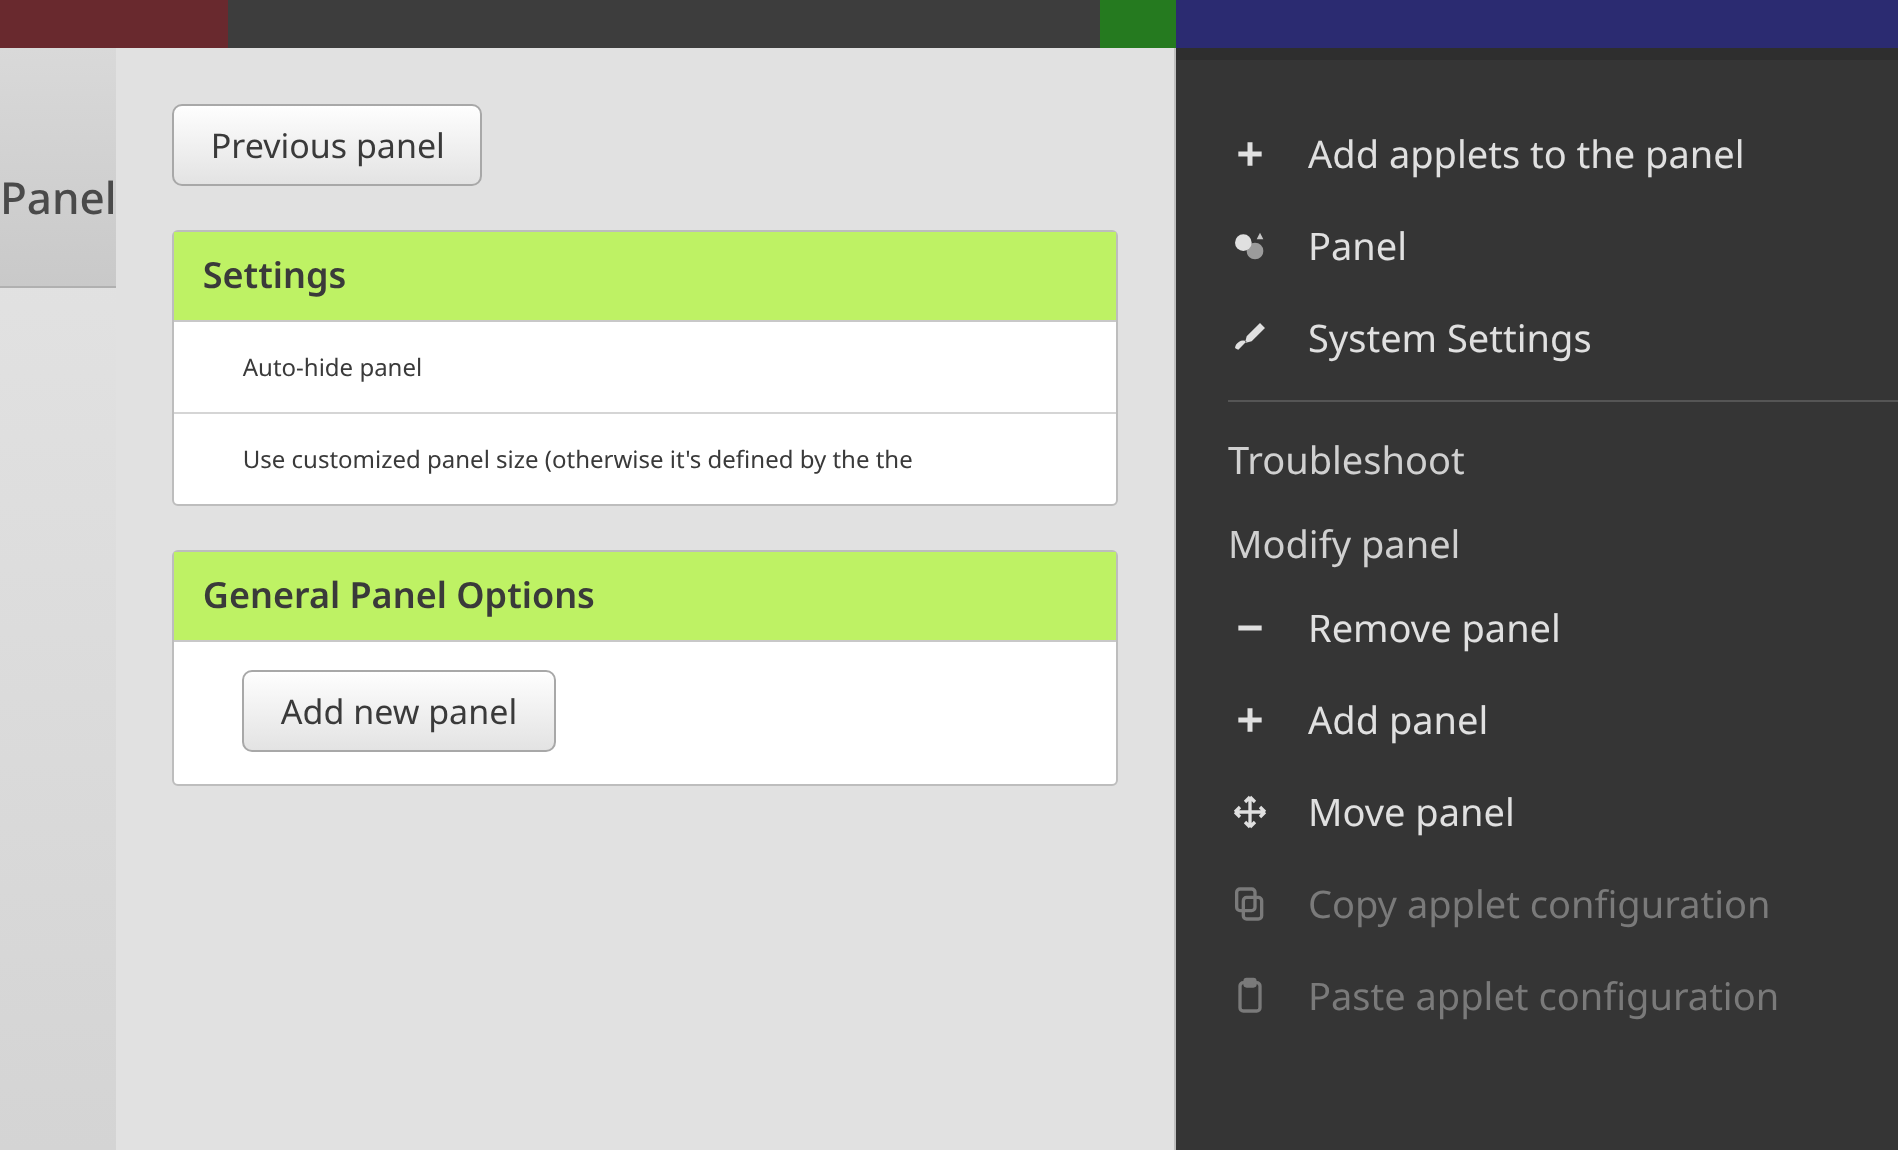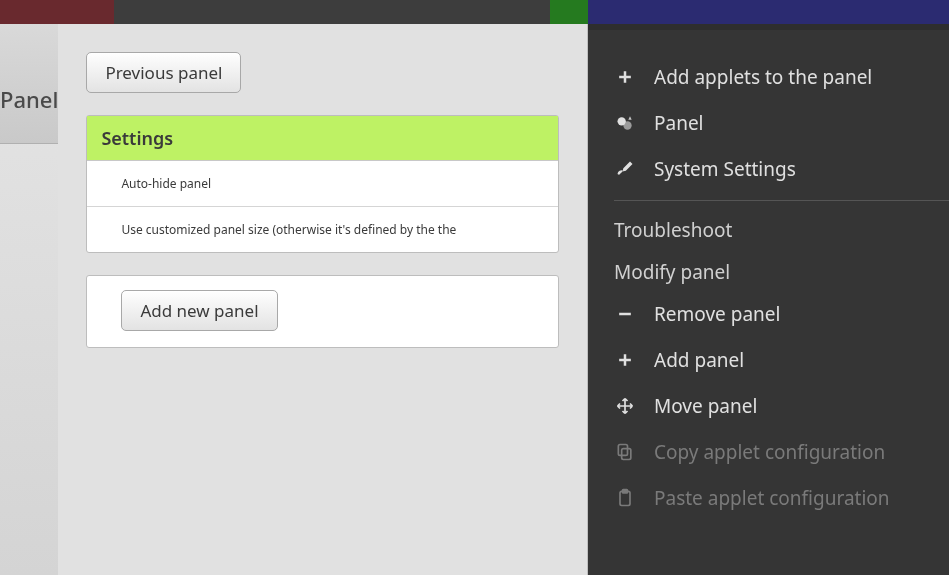--- a/index.html
+++ b/index.html
@@ -135,20 +135,21 @@
   <div class="window-body">
     <span class="btn">Previous panel</span>
 
     <div class="section">
       <div class="section-header">Settings</div>
       <div class="section-row">Auto-hide panel</div>
       <div class="section-row">Use customized panel size (otherwise it's defined by the the</div>
     </div>
 
     <div class="section">
+      <div class="section-header">General Panel Options</div>
       <div class="section-indent">
         <span class="btn">Add new panel</span>
       </div>
     </div>
   </div>
 </div>
 
 <div class="context-menu">
 
   <div class="menu-item">

